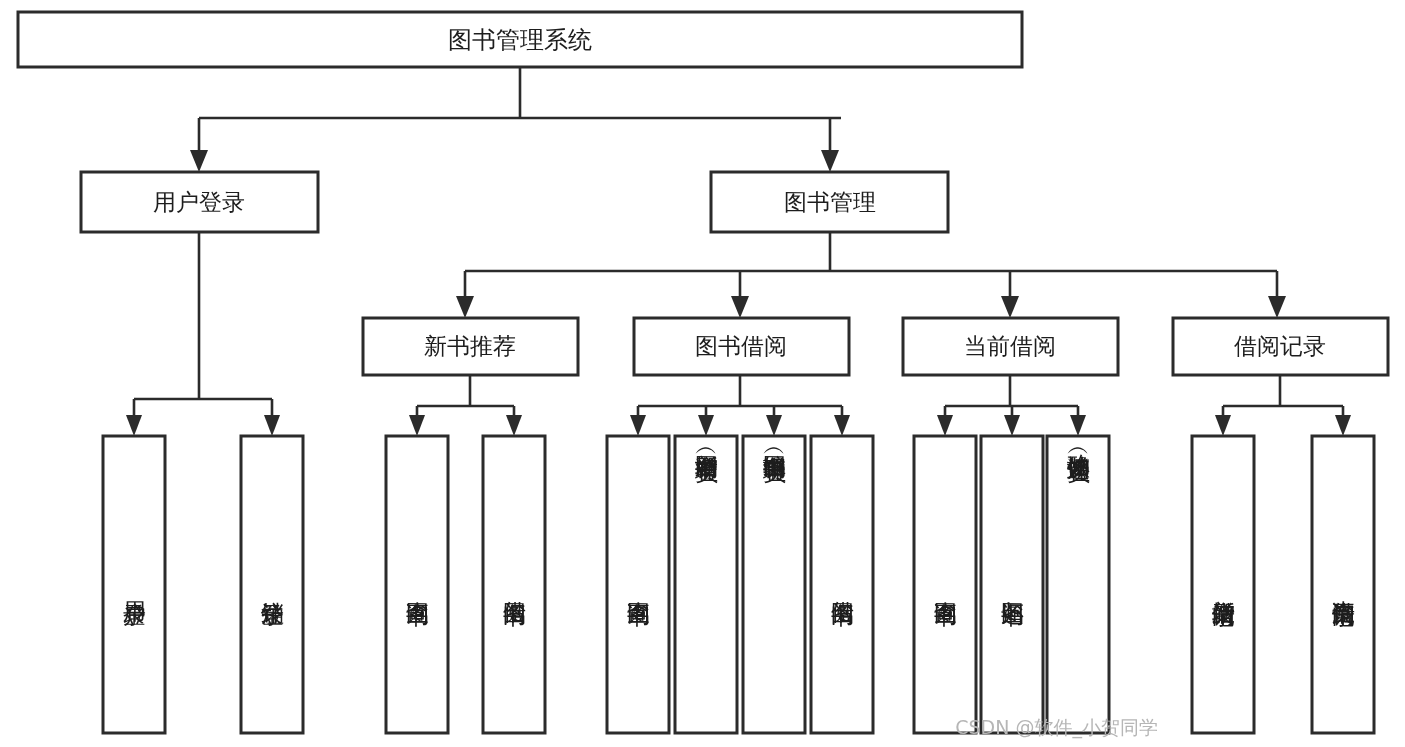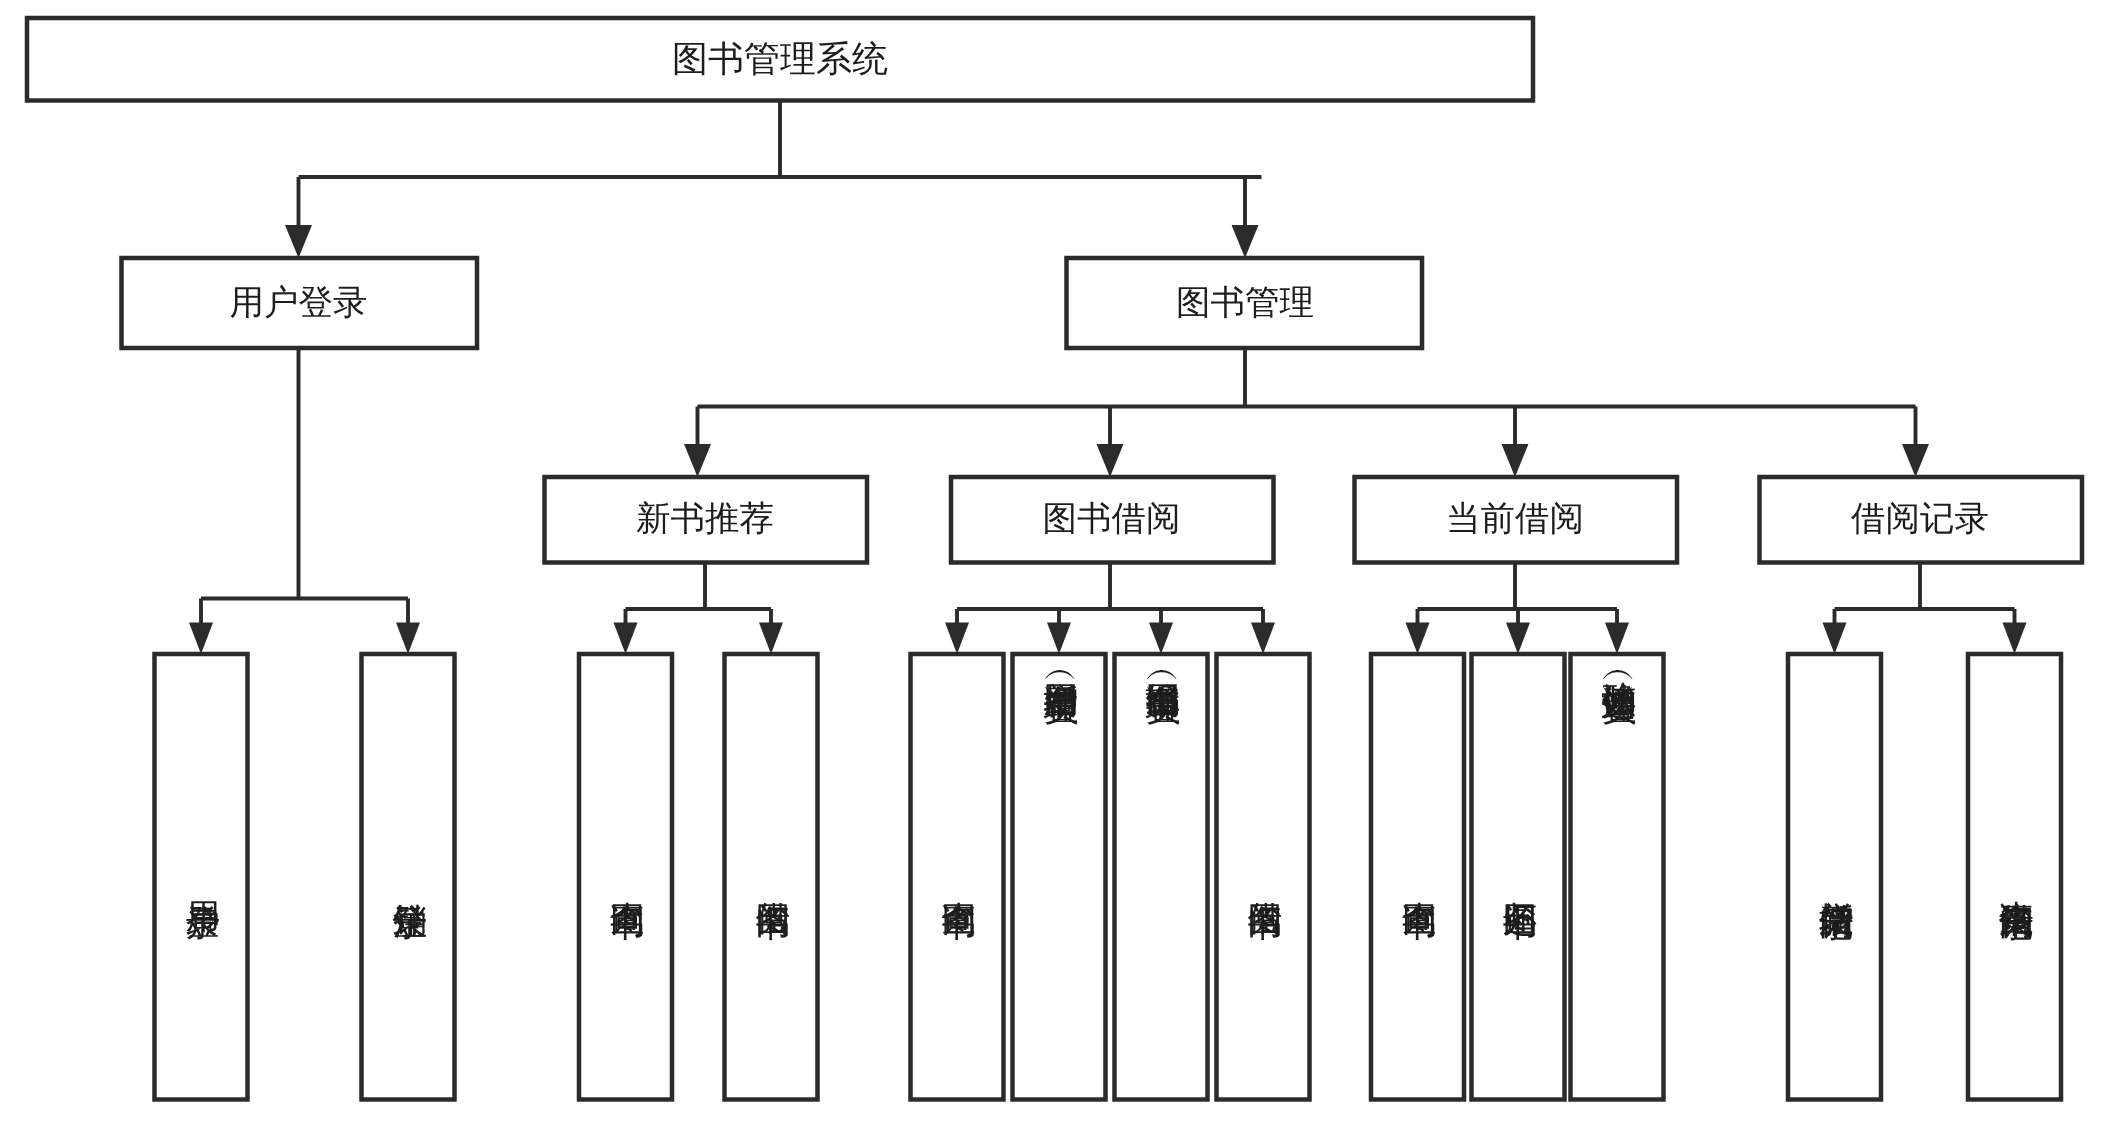--- a/index.html
+++ b/index.html
@@ -261,13 +261,14 @@
     <span class="leaf-label">确认归还（管理员）</span>
   </div>
 
   <div class="leaf-label-wrap" style="left:1192px; top:436px; width:62px; height:297px;">
     <span class="leaf-label">新增借阅记录</span>
   </div>
   <div class="leaf-label-wrap" style="left:1312px; top:436px; width:62px; height:297px;">
     <span class="leaf-label">查询借阅记录</span>
   </div>
 
+  <div class="watermark">CSDN @软件_小贺同学</div>
 </div>
 
 </body></html>

